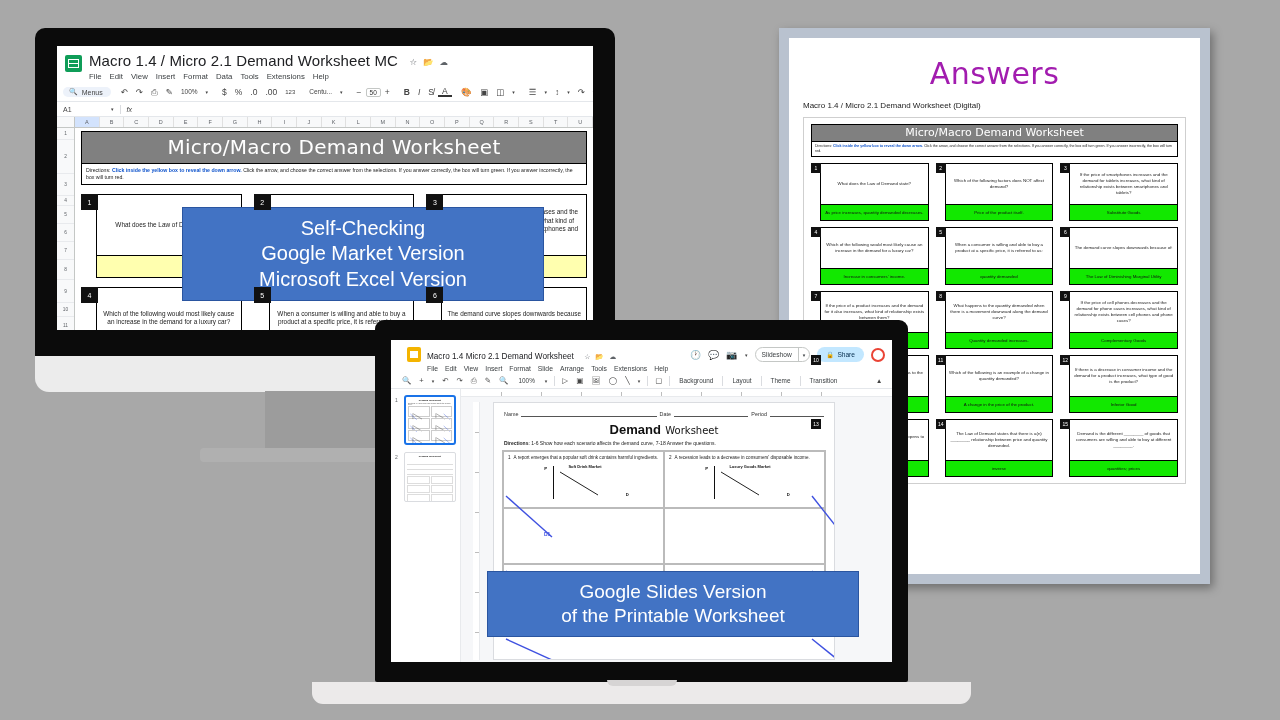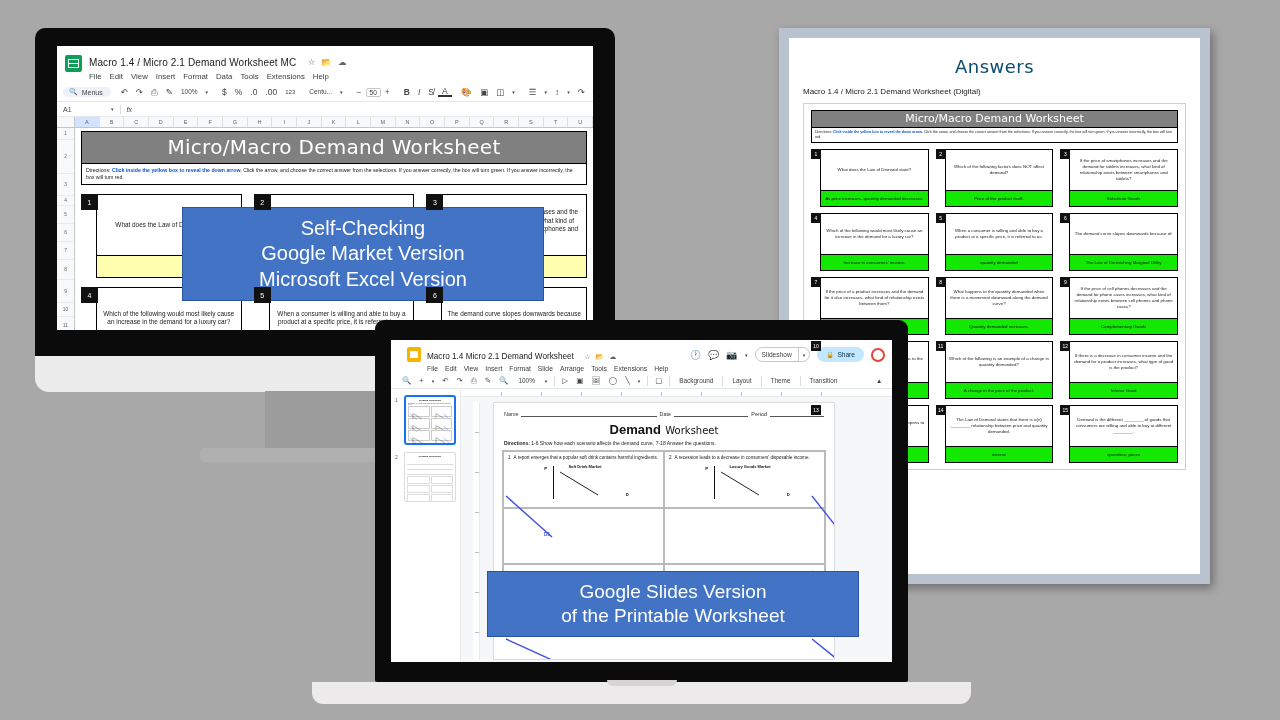--- a/index.html
+++ b/index.html
@@ -38,21 +38,21 @@
 
   
   .gs-titlebar { display:flex; align-items:flex-start; padding:6px 8px 2px 8px; background:#fff; }
   .gs-logo {
     width:17px;height:17px;background:#0f9d58;border-radius:2px;margin:3px 7px 0 0;
     position:relative;flex:0 0 auto;
   }
   .gs-logo::after{content:"";position:absolute;left:3px;top:4px;right:3px;bottom:4px;
     border:1px solid #fff;}
   .gs-logo::before{content:"";position:absolute;left:3px;top:8px;right:3px;height:1px;background:#fff;}
-  .gs-title { font-size:10px; color:#202124; letter-spacing:.1px; white-space:nowrap;margin-top:36px; }
+  .gs-title { font-size:15px; color:#202124; letter-spacing:.1px; white-space:nowrap;margin-top:36px; }
   .gs-titleicons { display:inline-flex; gap:6px; margin-left:7px; color:#5f6368; font-size:8.5px; vertical-align:1px;}
   .gs-menubar { display:flex; gap:8px; font-size:7.8px; color:#3c4043; margin-top:2px; }
   .gs-menubar span { white-space:nowrap; }
 
   .gs-toolbar {
     display:flex; align-items:center; gap:0px; padding:2px 6px; background:#fff;
     border-bottom:1px solid #e4e7eb; height:19px;
   }
   .gs-pill {
     display:flex;align-items:center;gap:4px;background:#edf2fa;border-radius:10px;
@@ -104,22 +104,22 @@
   .ws-a { border:1px solid #000; border-top:none; margin-left:15px; height:22px; background:#ffffaf; }
 
   
   #answers {
     position:absolute; left:779px; top:28px; width:431px; height:556px;
     background:#b9c2cf; padding:10px;
     box-shadow:3px 4px 9px rgba(0,0,0,.35);
   }
   #answers .sheet { background:#fff; width:100%; height:100%; padding:10px 14px; overflow:hidden;}
   .ans-title {
-    text-align:center; font-family:"DejaVu Sans", sans-serif; font-size:18px;
-    letter-spacing:.5px; color:#0c4a6e; margin:8px 0 10px 0;
+    text-align:center; font-family:"DejaVu Sans", sans-serif; font-size:30px;
+    letter-spacing:.5px; color:#a21caf; margin:8px 0 10px 0;
   }
   .ans-sub { font-size:8px; color:#222; margin-bottom:7px; }
   .ans-box { border:1px solid #cfcfcf; padding:6px 7px; }
   .ans-wtitle {
     background:#808080;color:#fff;text-align:center;border:1px solid #000;
     font-family:"DejaVu Sans",sans-serif;font-size:11px;padding:1px 0 2px 0;
   }
   .ans-wdir { border:1px solid #000;border-top:none;font-size:3.6px;padding:2px 3px;line-height:1.4;color:#222;}
   .ans-wdir b{color:#1155cc;}
   .ans-grid { display:grid; grid-template-columns:repeat(3,1fr); gap:6px 7px; margin-top:6px; }

